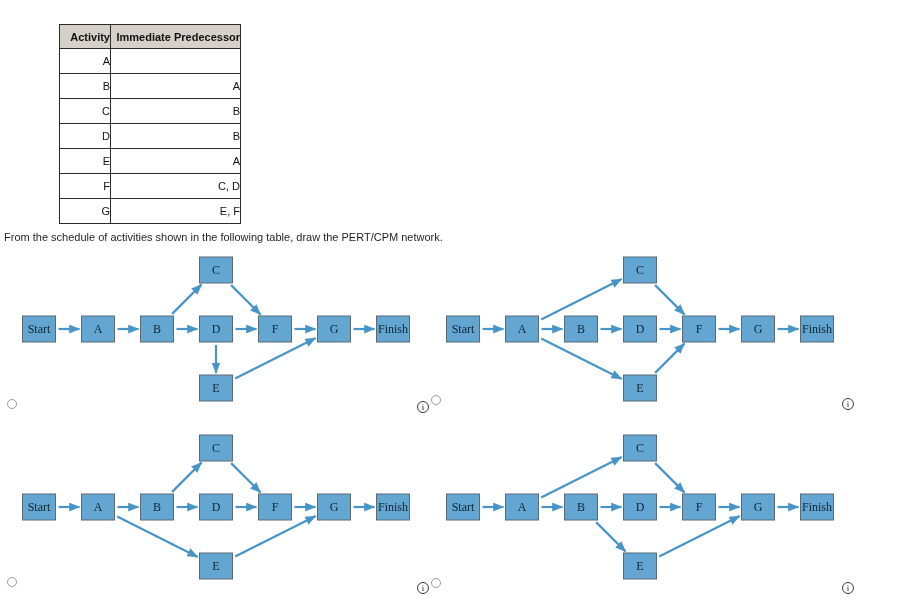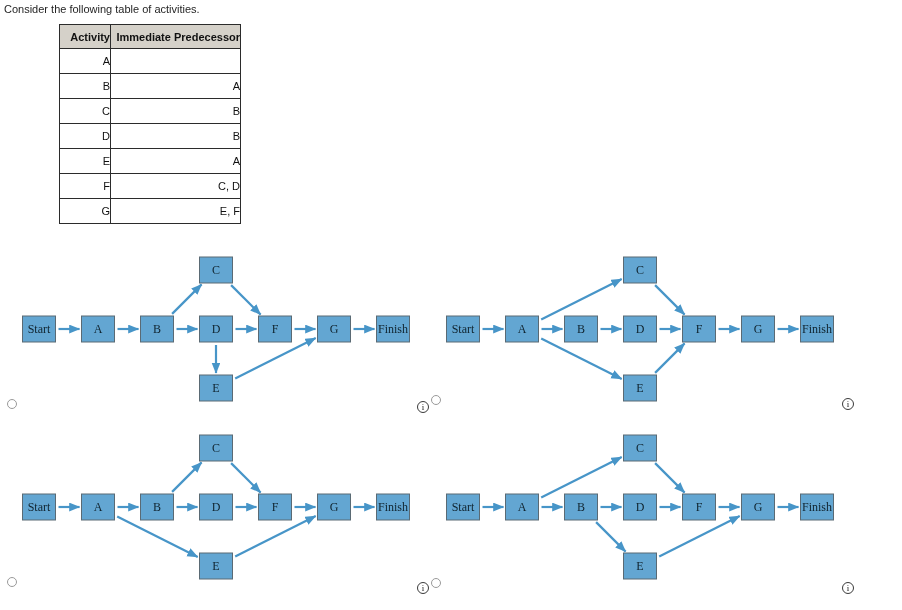--- a/index.html
+++ b/index.html
@@ -46,21 +46,20 @@
     color: #222; font-family: "Liberation Serif", serif;
     font-size: 9px; line-height: 10px; text-align: center; cursor: pointer;
     background: #fff;
   }
 </style>
 </head>
 <body>
 
 <div class="canvas">
 
-  <div class="title-text">Consider the following table of activities.</div>
 
   <table class="activity-table">
     <colgroup>
         <col class="col-activity">
         <col class="col-pred">
       </colgroup>
     <thead>
         <tr>
           <th style="background: rgb(213, 209, 201);">Activity</th>
           <th style="background: rgb(213, 209, 201); margin-left: 44px;">Immediate Predecessor</th>
@@ -91,20 +90,21 @@
           <td>F</td>
           <td>C, D</td>
         </tr>
         <tr>
           <td>G</td>
           <td>E, F</td>
         </tr>
       </tbody>
   </table>
 
+  <div class="instruction-text">From the schedule of activities shown in the following table, draw the PERT/CPM network.</div>
 
   <svg class="diagram" style="left:0px; top:247px;" width="430" height="164">
       <defs>
         <marker id="ah-0" markerWidth="5.4" markerHeight="4.4" refX="4.7" refY="2" orient="auto">
           <path d="M0,0 L5,2 L0,4 Z" fill="#4795c8"></path>
         </marker>
       </defs>
       <line x1="58.5" y1="82.0" x2="79.5" y2="82.0" stroke="#4795c8" stroke-width="2.2" marker-end="url(#ah-0)"></line>
       <line x1="117.5" y1="82.0" x2="138.5" y2="82.0" stroke="#4795c8" stroke-width="2.2" marker-end="url(#ah-0)"></line>
       <line x1="172.1" y1="66.9" x2="201.6" y2="37.4" stroke="#4795c8" stroke-width="2.2" marker-end="url(#ah-0)"></line>

